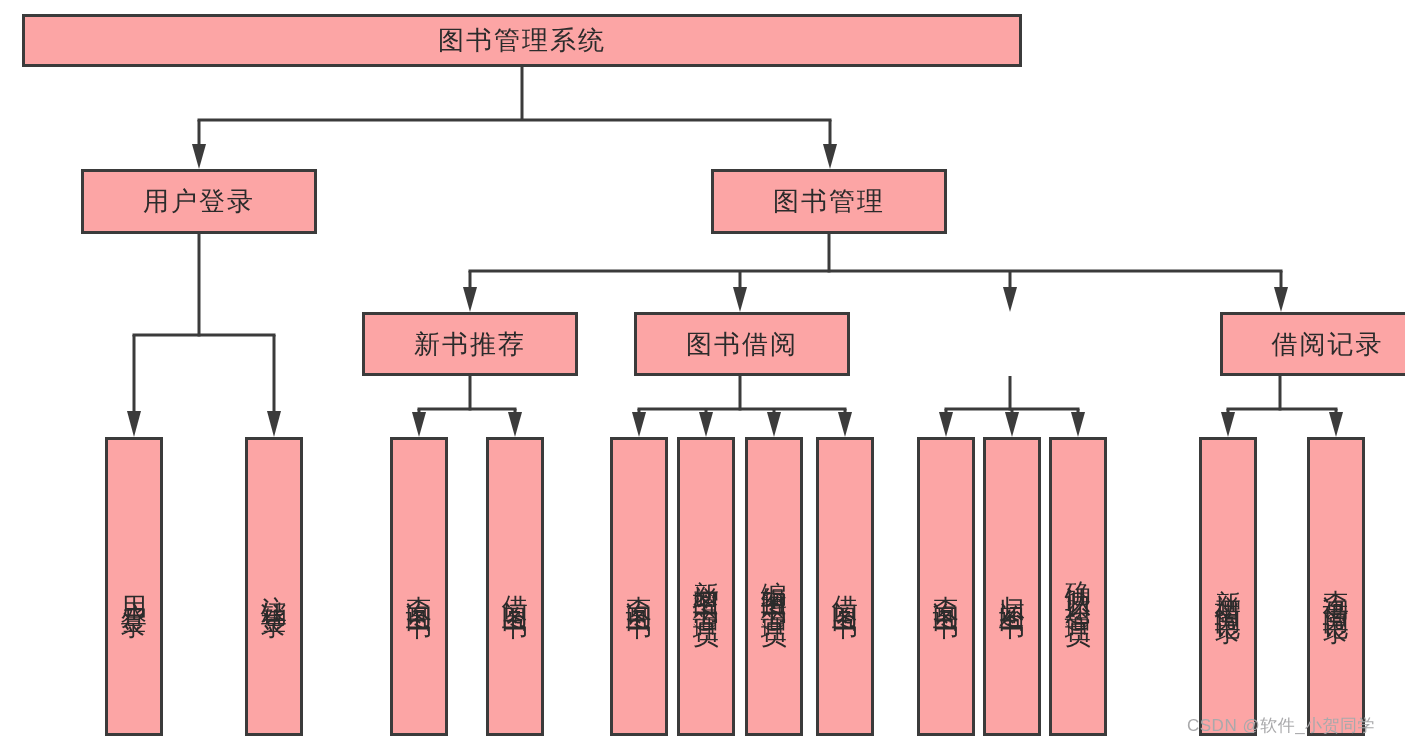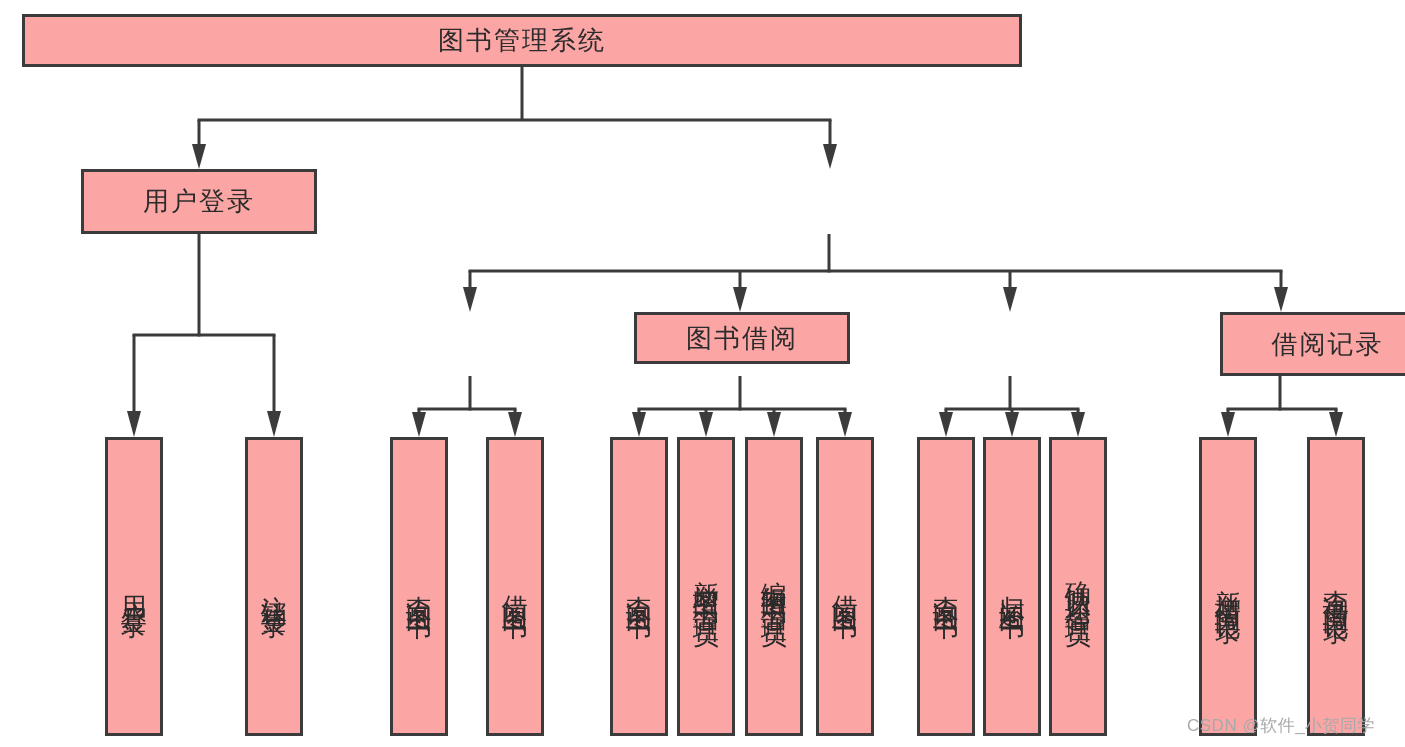--- a/index.html
+++ b/index.html
@@ -107,22 +107,24 @@
       <line x1="1228" y1="409" x2="1228" y2="414"></line>
       <polygon points="1221,412 1235,412 1228,437"></polygon>
       <line x1="1336" y1="409" x2="1336" y2="414"></line>
       <polygon points="1329,412 1343,412 1336,437"></polygon>
     </g>
   </svg>
 
   <div class="box hbox" style="left:22px;top:14px;width:1000px;height:53px">图书管理系统</div>
 
   <div class="box hbox" style="left:81px;top:169px;width:236px;height:65px">用户登录</div>
+  <div class="box hbox" style="left:711px;top:169px;width:236px;height:65px">图书管理</div>
 
-  <div class="box hbox" style="left:634px;top:312px;width:216px;height:52px">图书借阅</div>
+  <div class="box hbox" style="left:362px;top:312px;width:216px;height:64px">新书推荐</div>
+  <div class="box hbox" style="left:634px;top:312px;width:216px;height:64px">图书借阅</div>
   <div class="box hbox" style="left:1220px;top:312px;width:215px;height:64px">借阅记录</div>
 
   <div class="box vbox" style="left:105px;top:437px;width:58px;height:299px">用户登录</div>
   <div class="box vbox" style="left:245px;top:437px;width:58px;height:299px">注销登录</div>
 
   <div class="box vbox" style="left:390px;top:437px;width:58px;height:299px">查询图书</div>
   <div class="box vbox" style="left:486px;top:437px;width:58px;height:299px">借阅图书</div>
 
   <div class="box vbox" style="left:610px;top:437px;width:58px;height:299px">查询图书</div>
   <div class="box vbox" style="left:677px;top:437px;width:58px;height:299px">新增图书（管理员）</div>

